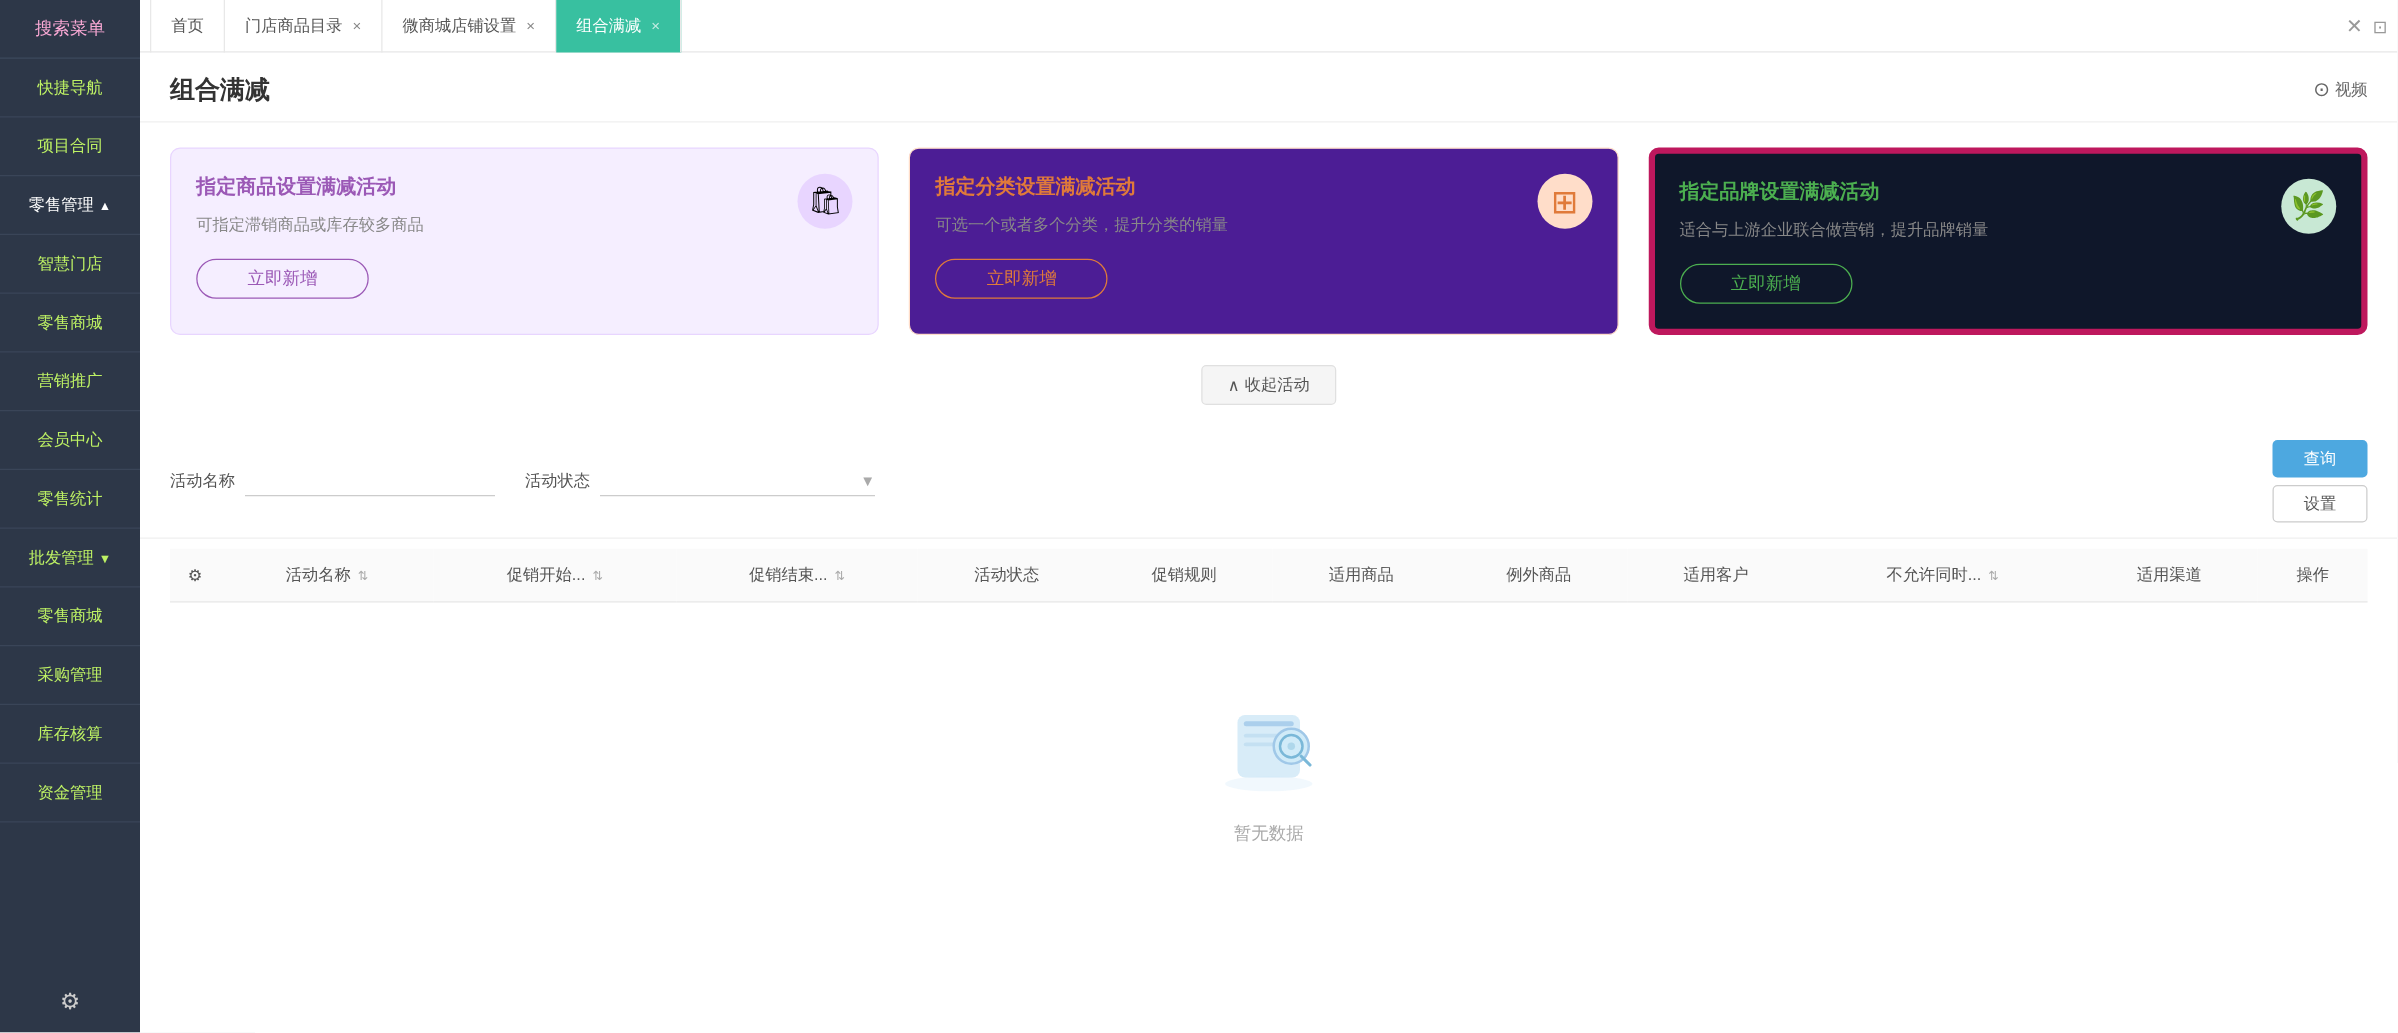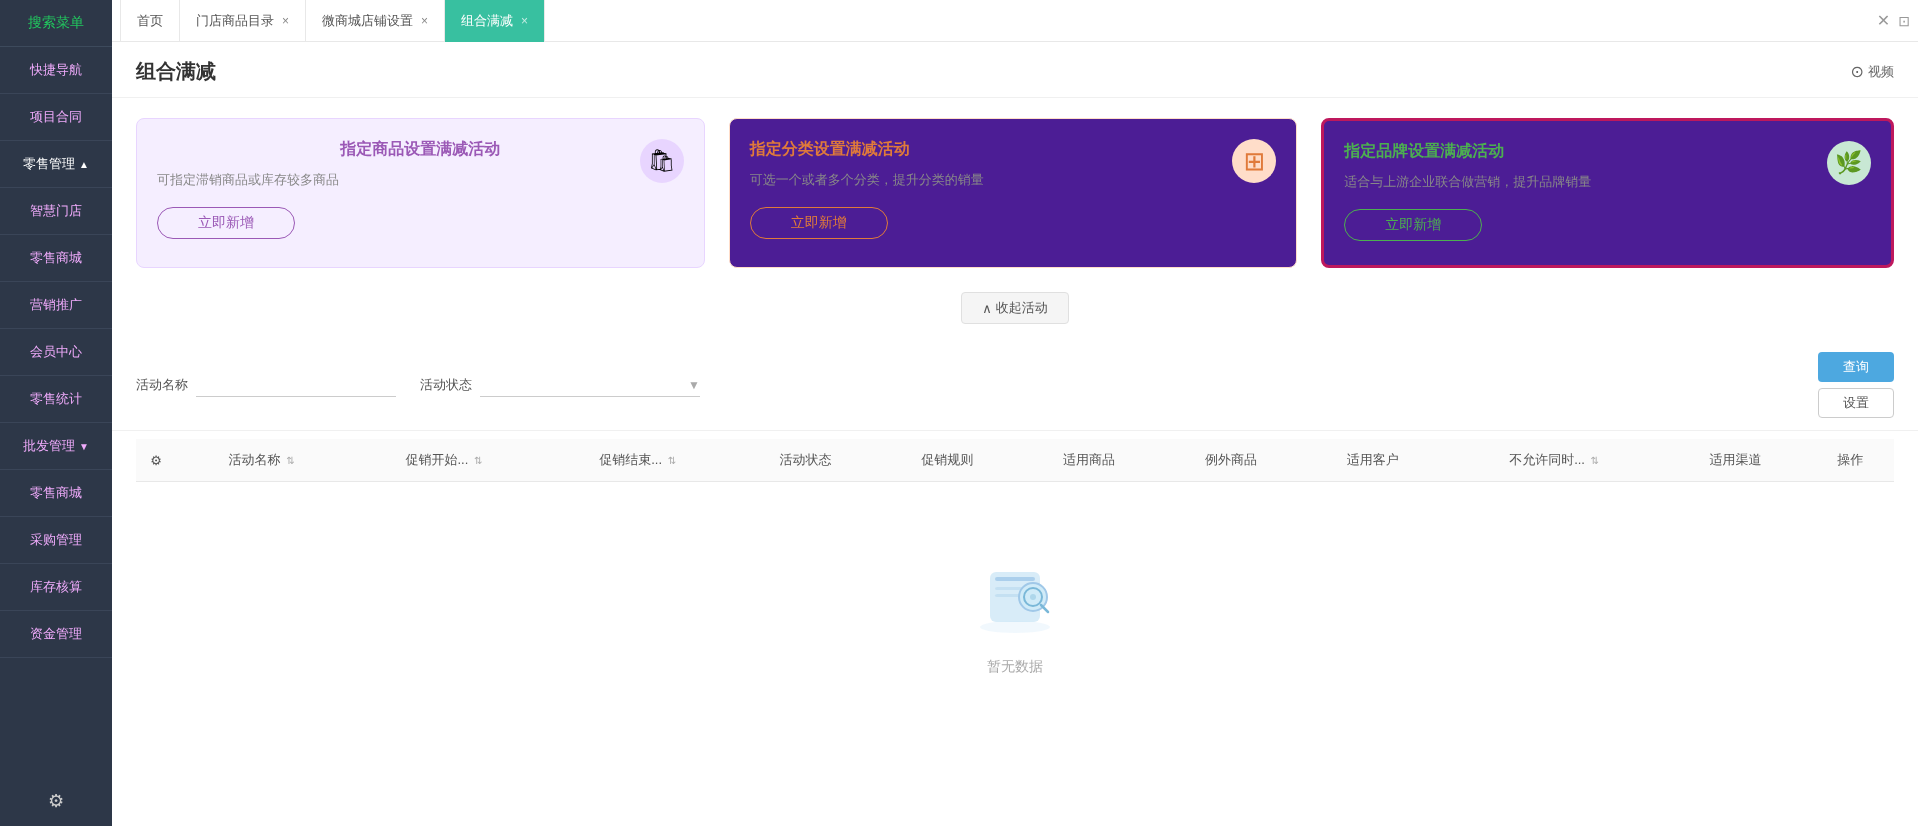--- a/index.html
+++ b/index.html
@@ -12,29 +12,29 @@
       color: #fff;
       display: flex;
       flex-direction: column;
       flex-shrink: 0;
       height: 826px;
     }
     .sidebar-search {
       padding: 14px 0;
       text-align: center;
       font-size: 14px;
-      color: #22c55e;
+      color: #f9a8d4;
       border-bottom: 1px solid #3d4a5c;
       cursor: pointer;
     }
     .sidebar-item {
       padding: 14px 0;
       text-align: center;
       font-size: 13px;
-      color: #f0abfc;
+      color: #bef264;
       cursor: pointer;
       border-bottom: 1px solid #3a4558;
       position: relative;
     }
     .sidebar-item.has-arrow::after {
       content: '▲';
       font-size: 10px;
       margin-left: 4px;
     }
     .sidebar-item.has-arrow-down::after {
@@ -141,28 +141,28 @@
     }
     .promo-card {
       flex: 1;
       border-radius: 8px;
       padding: 20px;
       position: relative;
       min-height: 150px;
     }
     .promo-card.purple { background: #f5eeff; border: 1px solid #e8d5ff; }
     .promo-card.orange { background: #4c1d95; border: 1px solid #ffddc9; }
-    .promo-card.green { background: #4c1d95; border: 3px solid #be185d; }
+    .promo-card.green { background: #0f172a; border: 5px solid #be185d; }
 
     .promo-card-title {
       font-size: 16px;
       font-weight: 600;
       margin-bottom: 10px;
     }
-    .promo-card.purple .promo-card-title { color: #9b59b6; text-align: center; }
+    .promo-card.purple .promo-card-title { color: #9b59b6; }
     .promo-card.orange .promo-card-title { color: #e07a3a; }
     .promo-card.green .promo-card-title { color: #4caf50; }
 
     .promo-card-desc {
       font-size: 13px;
       color: #888;
       line-height: 1.6;
       max-width: 80%;
     }
     .promo-card-icon {

